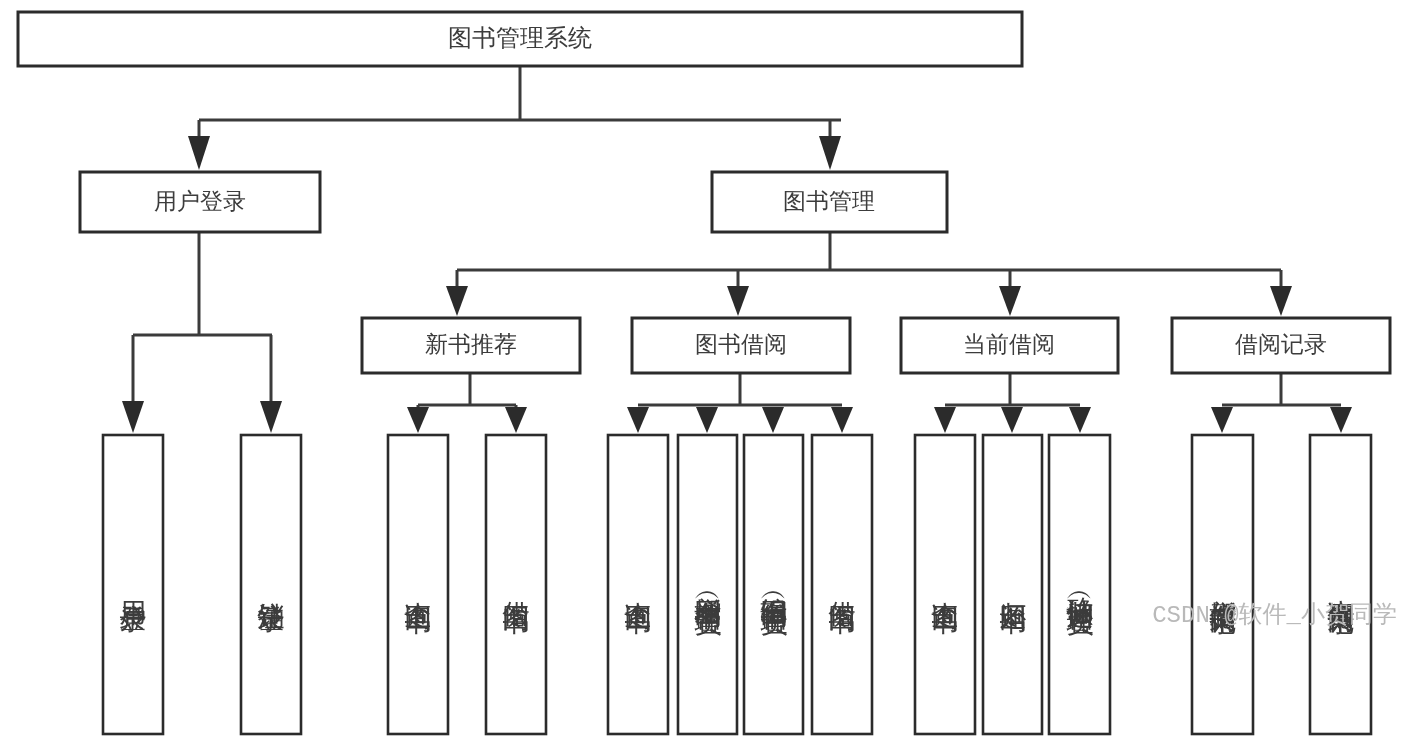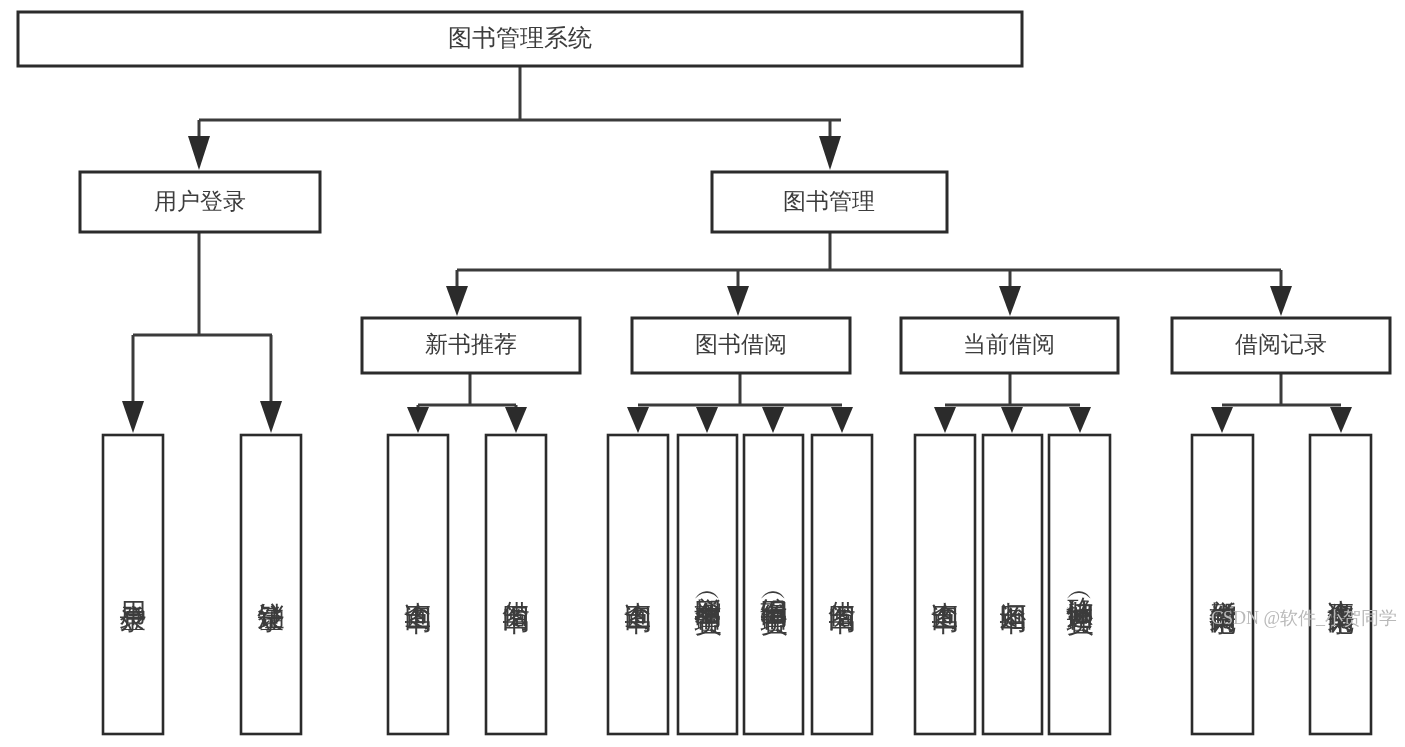--- a/index.html
+++ b/index.html
@@ -57,22 +57,22 @@
     fill: #3c3c3c;
     text-anchor: middle;
     dominant-baseline: central;
     writing-mode: vertical-rl;
     letter-spacing: 2px;
   }
   .watermark-text {
     position: absolute;
     right: 8px;
     bottom: 5px;
-    font-family: Liberation Serif, serif;
-    font-size: 18px;
+    font-family: Liberation Mono, monospace;
+    font-size: 24px;
     color: #b9b9b9;
     white-space: nowrap;
     user-select: none;
   }
 </style>
 </head>
 <body>
 
 <div id="diagram-root">
   <svg width="1405" height="747" viewBox="0 0 1405 747" xmlns="http://www.w3.org/2000/svg">

